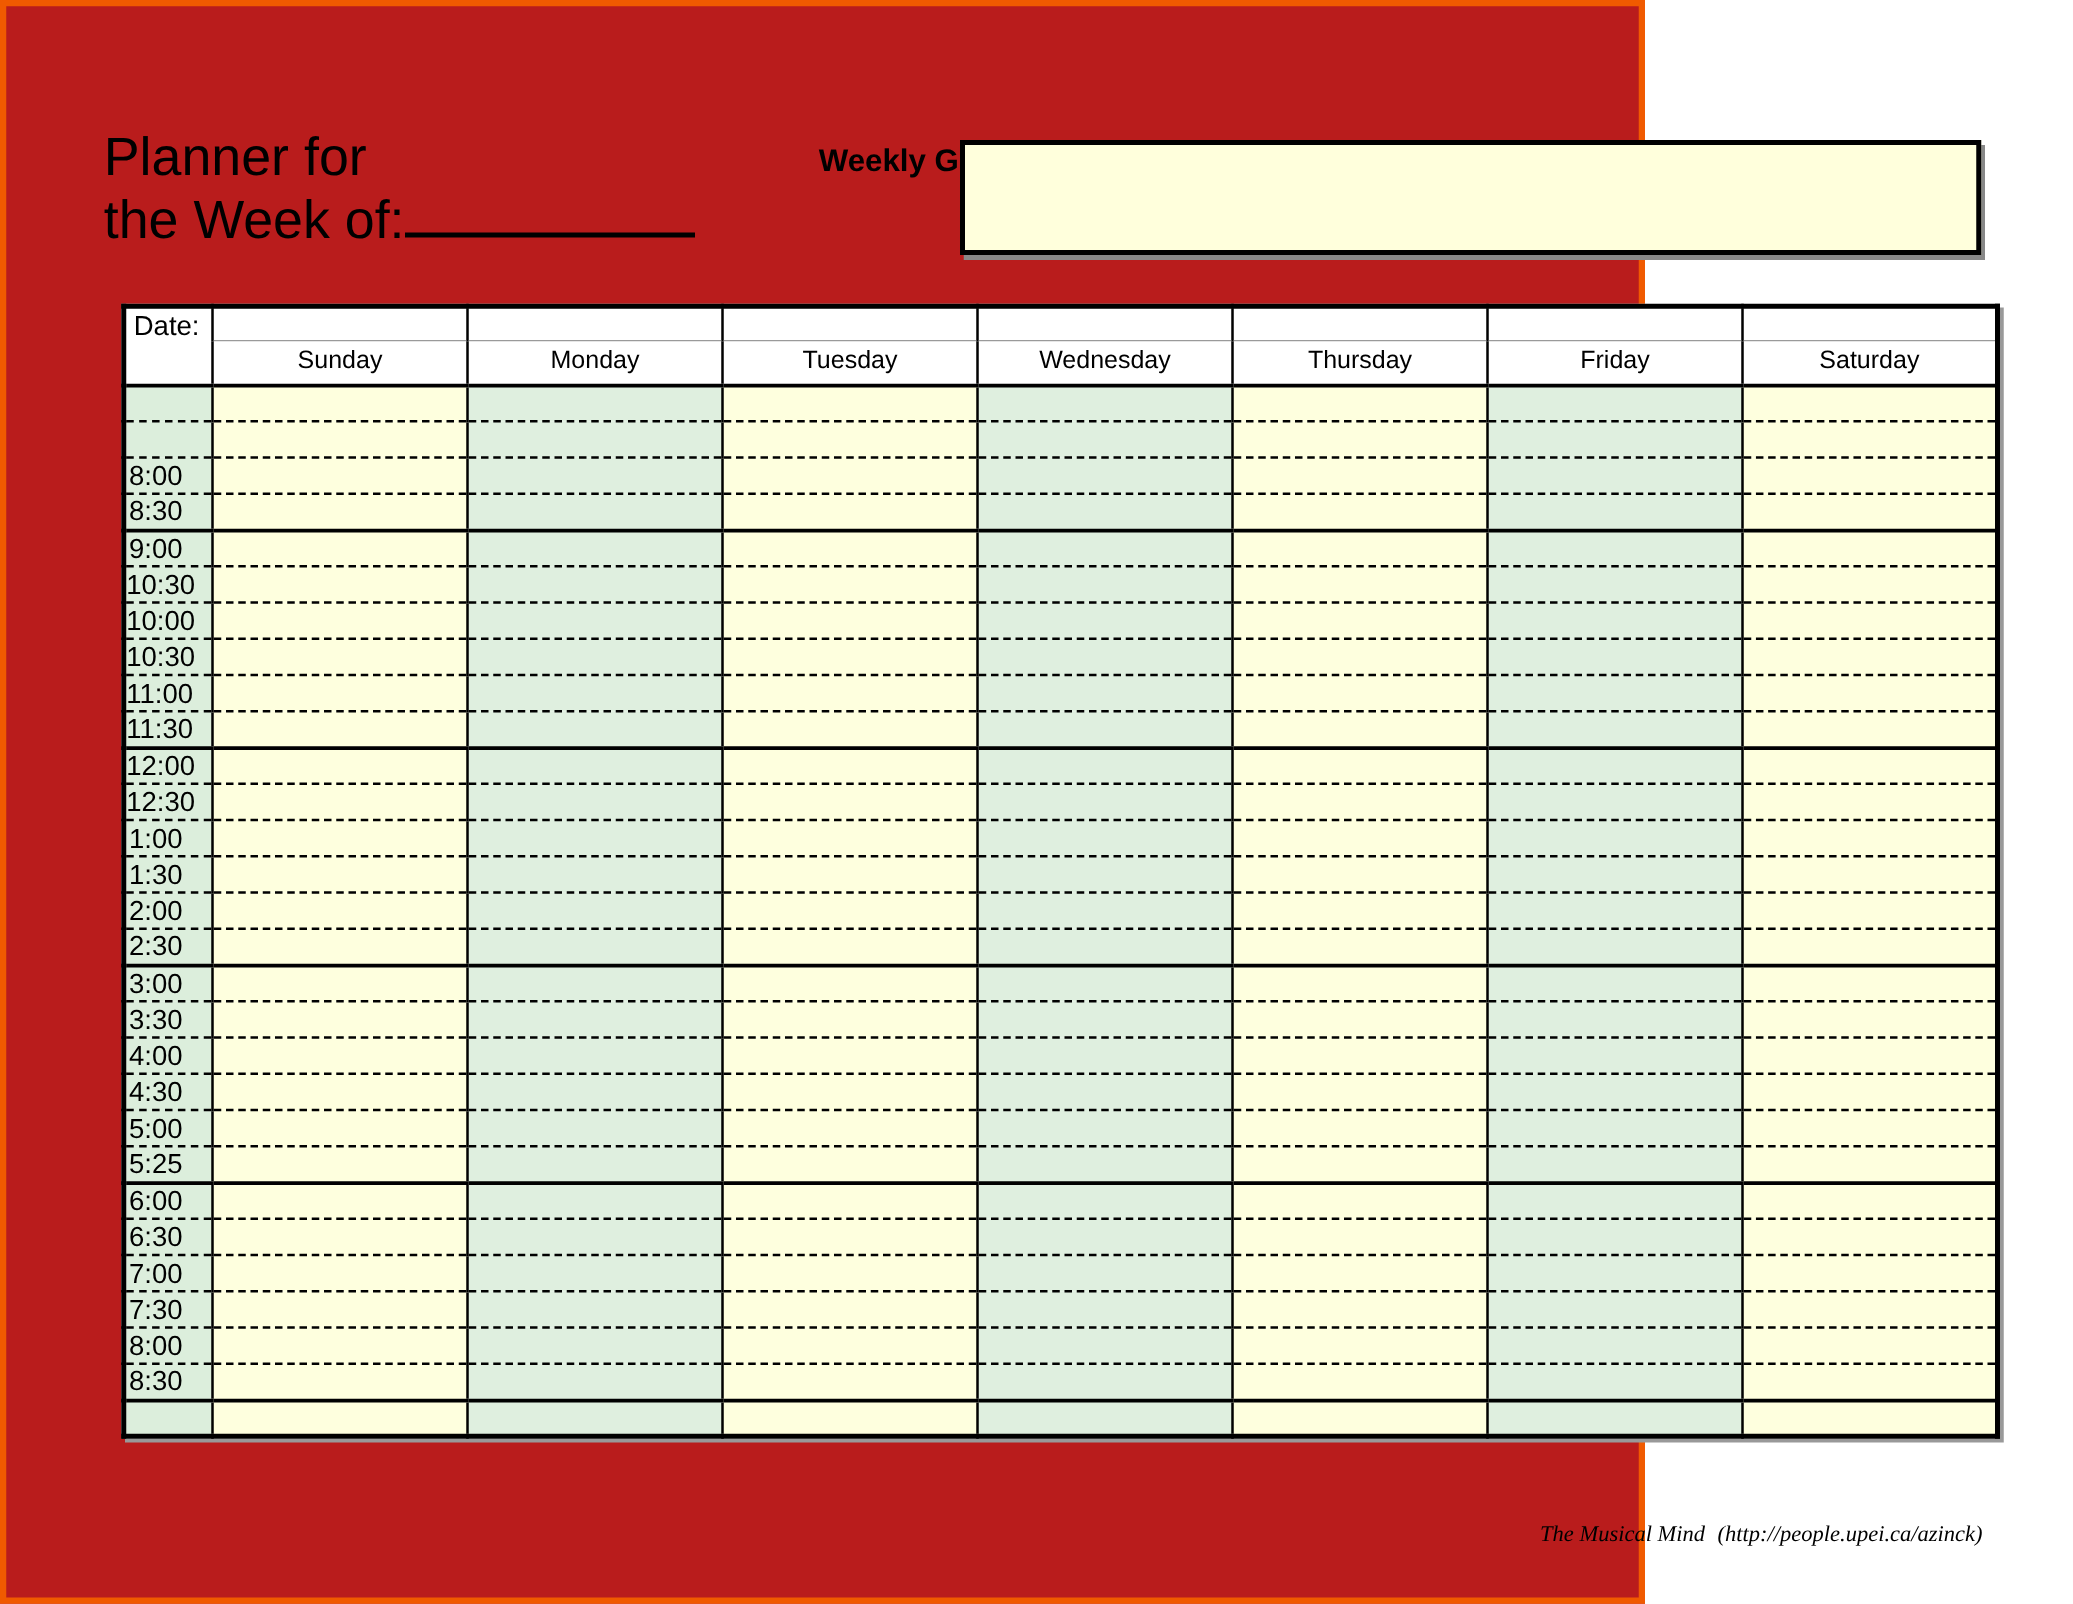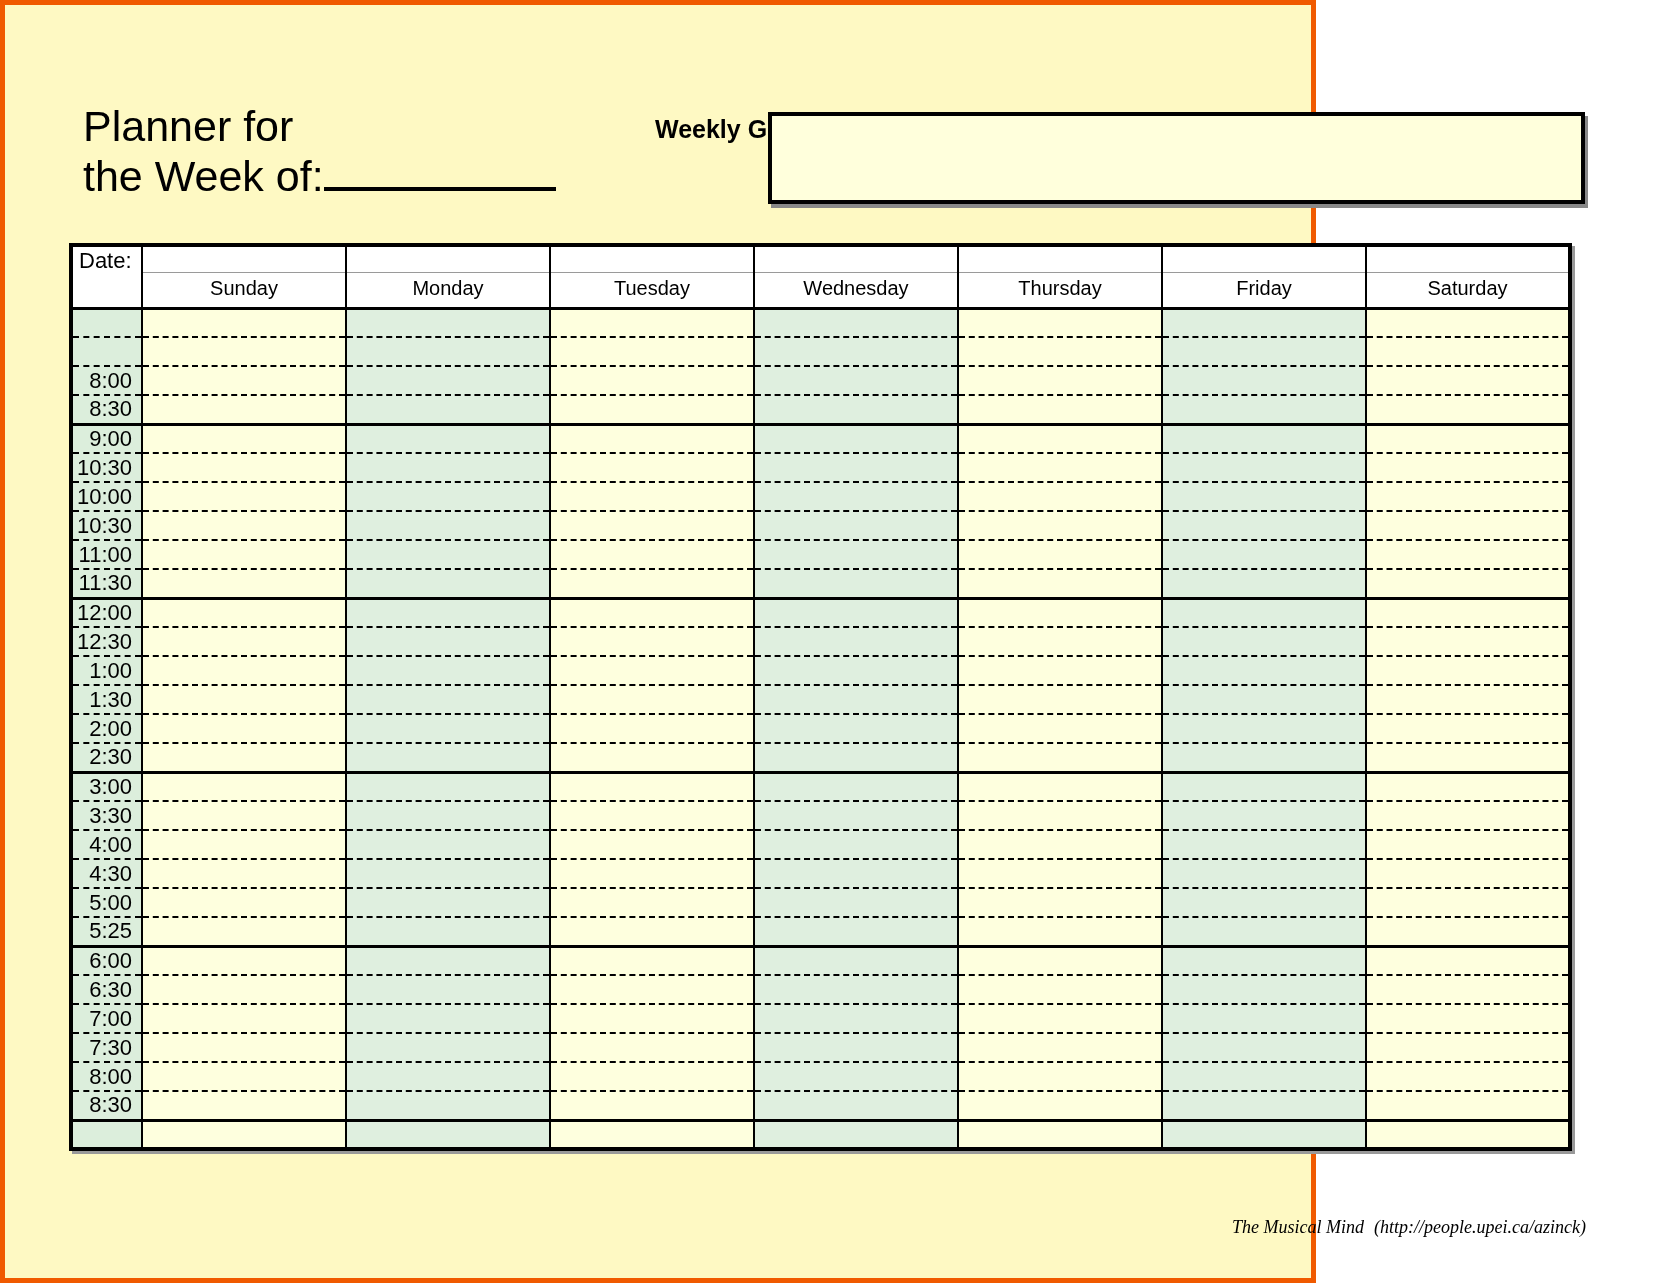--- a/index.html
+++ b/index.html
@@ -16,21 +16,21 @@
     background: #FFFFFF;
     font-family: "Liberation Sans", sans-serif;
     color: #000;
     position: relative;
     overflow: hidden;
   }
   .page {
     position: absolute; left: 0; top: 0;
     width: 1316px; height: 1283px;
     border: 5px solid var(--orange);
-    background: #fef9c3;
+    background: #b91c1c;
   }
   
   .title-block {
     position: absolute; left: 78px; top: 96px;
     font-size: 43px; line-height: 50px; white-space: nowrap;
   }
   .week-line { white-space: nowrap; }
   .week-blank {
     display: inline-block;
     width: 232px; height: 34px;
@@ -44,21 +44,21 @@
   }
   .goals-box {
     position: absolute; left: 763px; top: 107px;
     width: 817px; height: 92px;
     background: var(--goalsfill);
     border: 4px solid #000;
     box-shadow: 3px 4px 0 #888;
     font-size: 20px; padding: 4px 8px;
   }
   
-  .planner-wrap { position: absolute; left: 64px; top: 238px; }
+  .planner-wrap { position: absolute; left: 92px; top: 238px; }
   table.planner {
     border-collapse: collapse;
     table-layout: fixed;
     width: 1503px;
     border: 4px solid #000;
     background: #FFF;
     box-shadow: 3px 3px 0 #999;
   }
   col.time-col { width: 71px; }
   thead td { background: #FFFFFF; }
@@ -75,21 +75,21 @@
   .day-header-cell {
     height: 36px;
     border-left: 2px solid #000;
     border-bottom: 3px solid #000;
     text-align: center; vertical-align: middle;
     font-size: 20px; padding-bottom: 3px;
   }
   tbody td { padding: 0; height: 29px; }
   .time-cell {
     background: var(--timegreen);
-    text-align: right; padding-right: 9px;
+    text-align: right; padding-right: 23px;
     font-size: 22px;
   }
   .day-cell { border-left: 2px solid #000; }
   .day-cell.yellow { background: var(--yellow); }
   .day-cell.green  { background: var(--green); }
   .slot-row td { border-bottom: 2px dashed #000; }
   .slot-row.thick-below td { border-bottom: 3px solid #000; }
   .slot-row:last-child td { border-bottom: none; }
   
   .footer {

